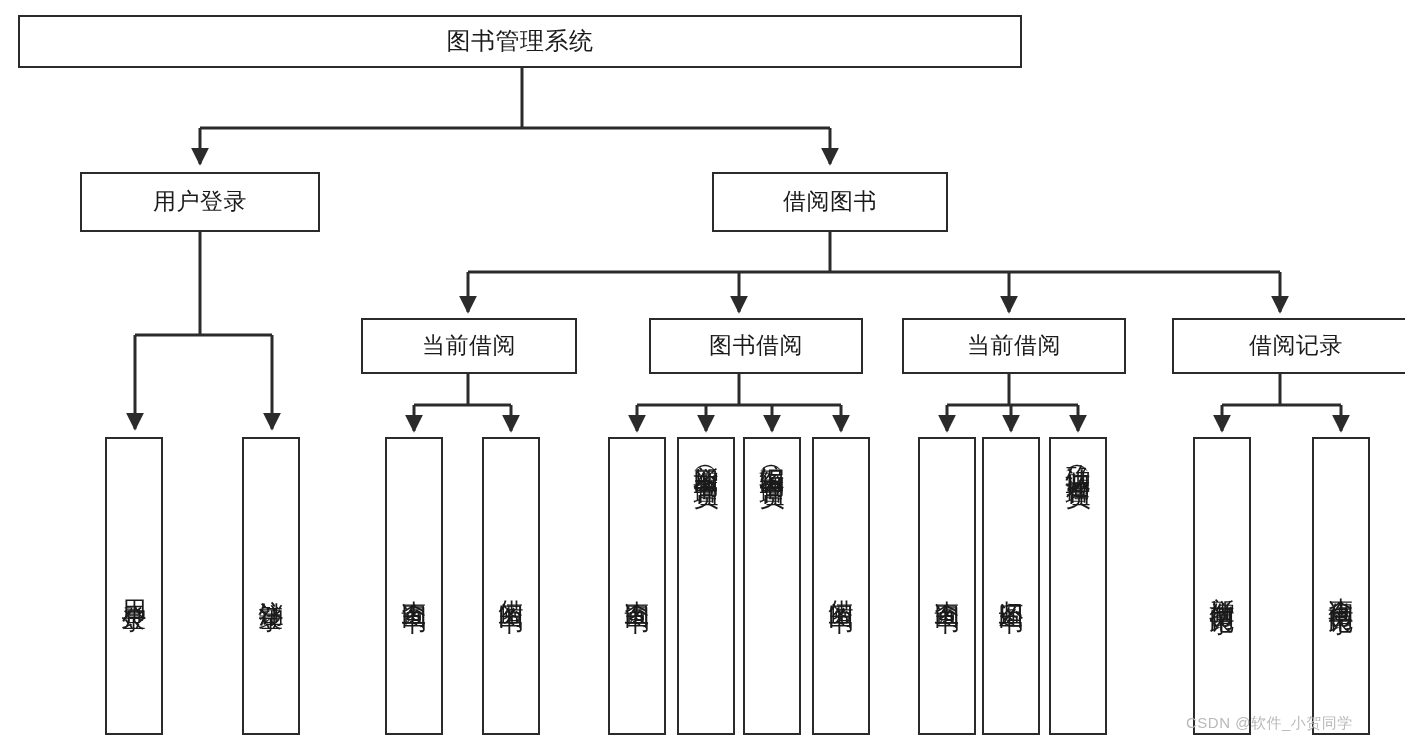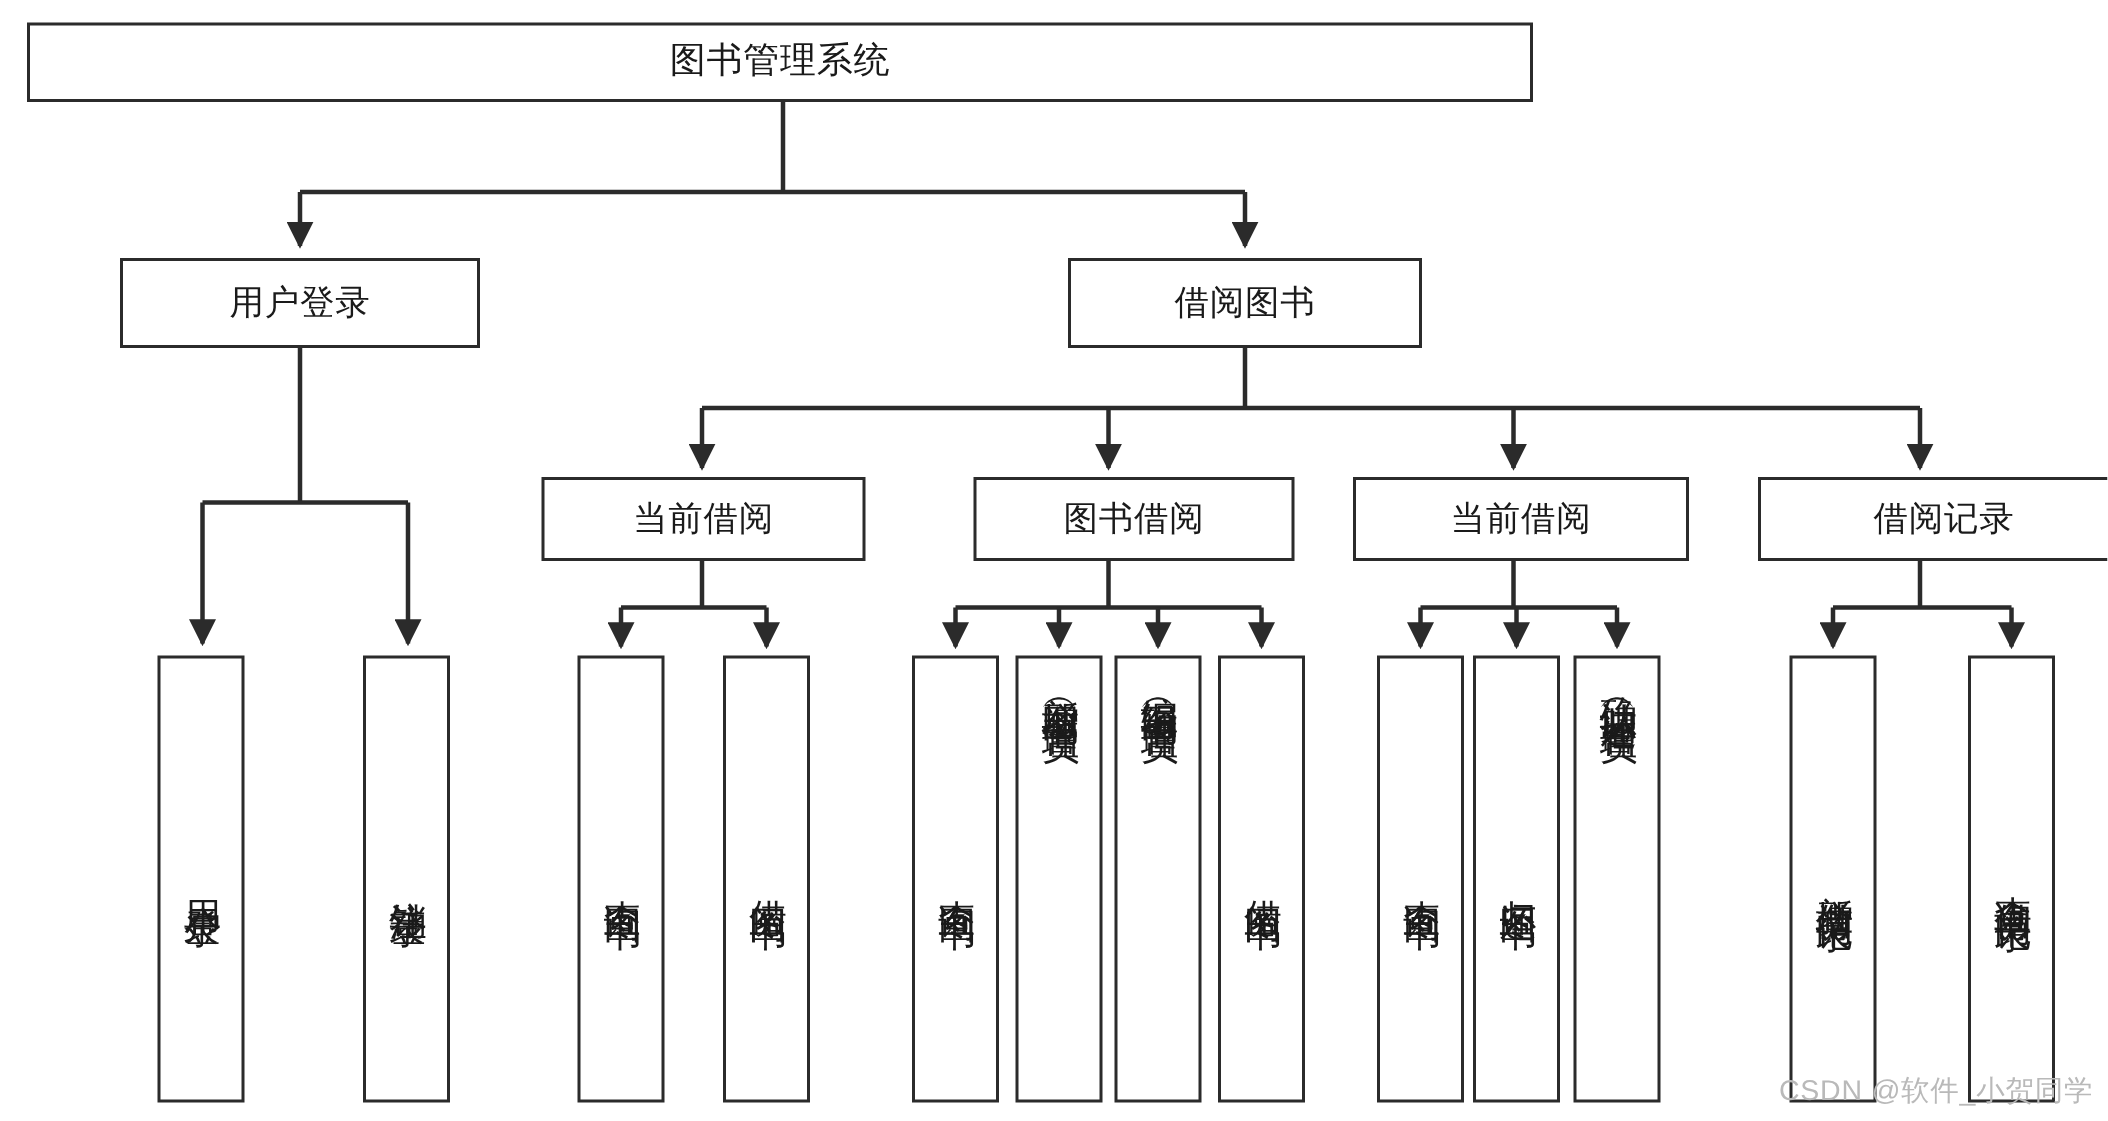--- a/index.html
+++ b/index.html
@@ -65,21 +65,21 @@
     white-space: nowrap;
   }
   .node.vert.centered {
     align-items: center;
     padding-top: 0;
   }
   #watermark {
     position: absolute;
     left: 1186px;
     top: 714px;
-    font-size: 19px;
+    font-size: 15px;
     color: #b9b9b9;
     white-space: nowrap;
     letter-spacing: 0.5px;
   }
 </style>
 </head>
 <body>
 
 <div id="diagram-root">
 

